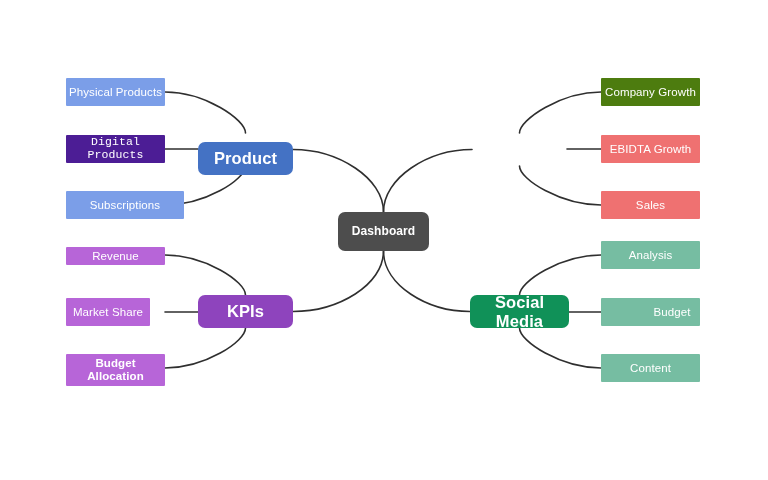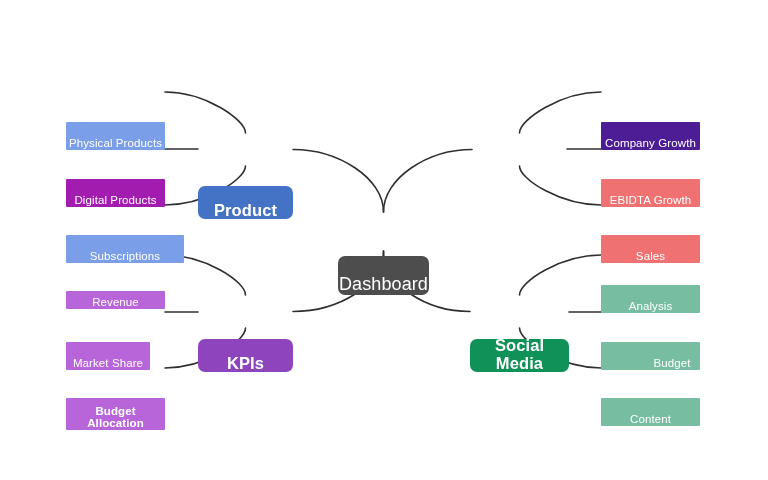--- a/index.html
+++ b/index.html
@@ -23,31 +23,30 @@
   #edges {
     position: absolute;
     left: 0; top: 0;
     width: 768px;
     height: 480px;
   }
   .node {
     position: absolute;
     box-sizing: border-box;
     display: flex;
-    align-items: flex-end;
+    align-items: center;
     justify-content: center;
     text-align: center;
     color: #ffffff;
     line-height: 1.1;
-    margin-top: 44px;
   }
   .node.root {
     border-radius: 7px;
-    font-size: 18px;
-    font-weight: normal;
+    font-size: 12px;
+    font-weight: bold;
     letter-spacing: 0.1px;
   }
   .node.branch {
     border-radius: 7px;
     font-size: 16.5px;
     font-weight: bold;
     letter-spacing: 0.1px;
   }
   .node.leaf {
     border-radius: 1px;
@@ -77,42 +76,42 @@
       <path d="M 601 255 C 561 255, 519.5 281.5, 519.5 295" fill="none" stroke="#2f2f2f" stroke-width="1.6" stroke-linecap="round"></path>
       <path d="M 601 312 L 569 312" fill="none" stroke="#2f2f2f" stroke-width="1.6" stroke-linecap="round"></path>
       <path d="M 601 368 C 561 368, 519.5 341.5, 519.5 328" fill="none" stroke="#2f2f2f" stroke-width="1.6" stroke-linecap="round"></path>
     </svg>
 <div class="node root" style="left: 338px; top: 212px; width: 91px; height: 39px; background: rgb(77, 77, 77);">
       <span>Dashboard</span>
     </div>
     <div class="node leaf" style="left: 66px; top: 78px; width: 99px; height: 28px; background: rgb(123, 158, 232);">
       <span>Physical Products</span>
     </div>
-    <div class="node leaf" style="left: 66px; top: 135px; width: 99px; height: 28px; background: #a21caf;">
+    <div class="node leaf" style="left: 66px; top: 135px; width: 99px; height: 28px; background: #4c1d95; font-family: Liberation Mono, monospace;">
       <span>Digital Products</span>
     </div>
     <div class="node leaf" style="left: 66px; top: 191px; width: 118px; height: 28px; background: rgb(123, 158, 232);">
       <span>Subscriptions</span>
     </div>
     <div class="node branch" style="left: 198px; top: 142px; width: 95px; height: 33px; background: rgb(68, 114, 196);">
       <span>Product</span>
     </div>
     <div class="node leaf" style="left: 66px; top: 247px; width: 99px; height: 18px; background: rgb(183, 101, 216);">
       <span>Revenue</span>
     </div>
     <div class="node leaf" style="left: 66px; top: 298px; width: 84px; height: 28px; background: rgb(183, 101, 216);">
       <span>Market Share</span>
     </div>
     <div class="node leaf" style="left: 66px; top: 354px; width: 99px; height: 32px; background: rgb(183, 101, 216); font-weight: bold;">
       <span>Budget Allocation</span>
     </div>
     <div class="node branch" style="left: 198px; top: 295px; width: 95px; height: 33px; background: rgb(142, 68, 189);">
       <span>KPIs</span>
     </div>
-    <div class="node leaf" style="left: 601px; top: 78px; width: 99px; height: 28px; background: #4c1d95;">
+    <div class="node leaf" style="left: 601px; top: 78px; width: 99px; height: 28px; background: #4d7c0f;">
       <span>Company Growth</span>
     </div>
     <div class="node leaf" style="left: 601px; top: 135px; width: 99px; height: 28px; background: rgb(239, 113, 113);">
       <span>EBIDTA Growth</span>
     </div>
     <div class="node leaf" style="left: 601px; top: 191px; width: 99px; height: 28px; background: rgb(239, 113, 113);">
       <span>Sales</span>
     </div>
     <div class="node leaf" style="left: 601px; top: 241px; width: 99px; height: 28px; background: rgb(118, 189, 162);">
       <span>Analysis</span>

